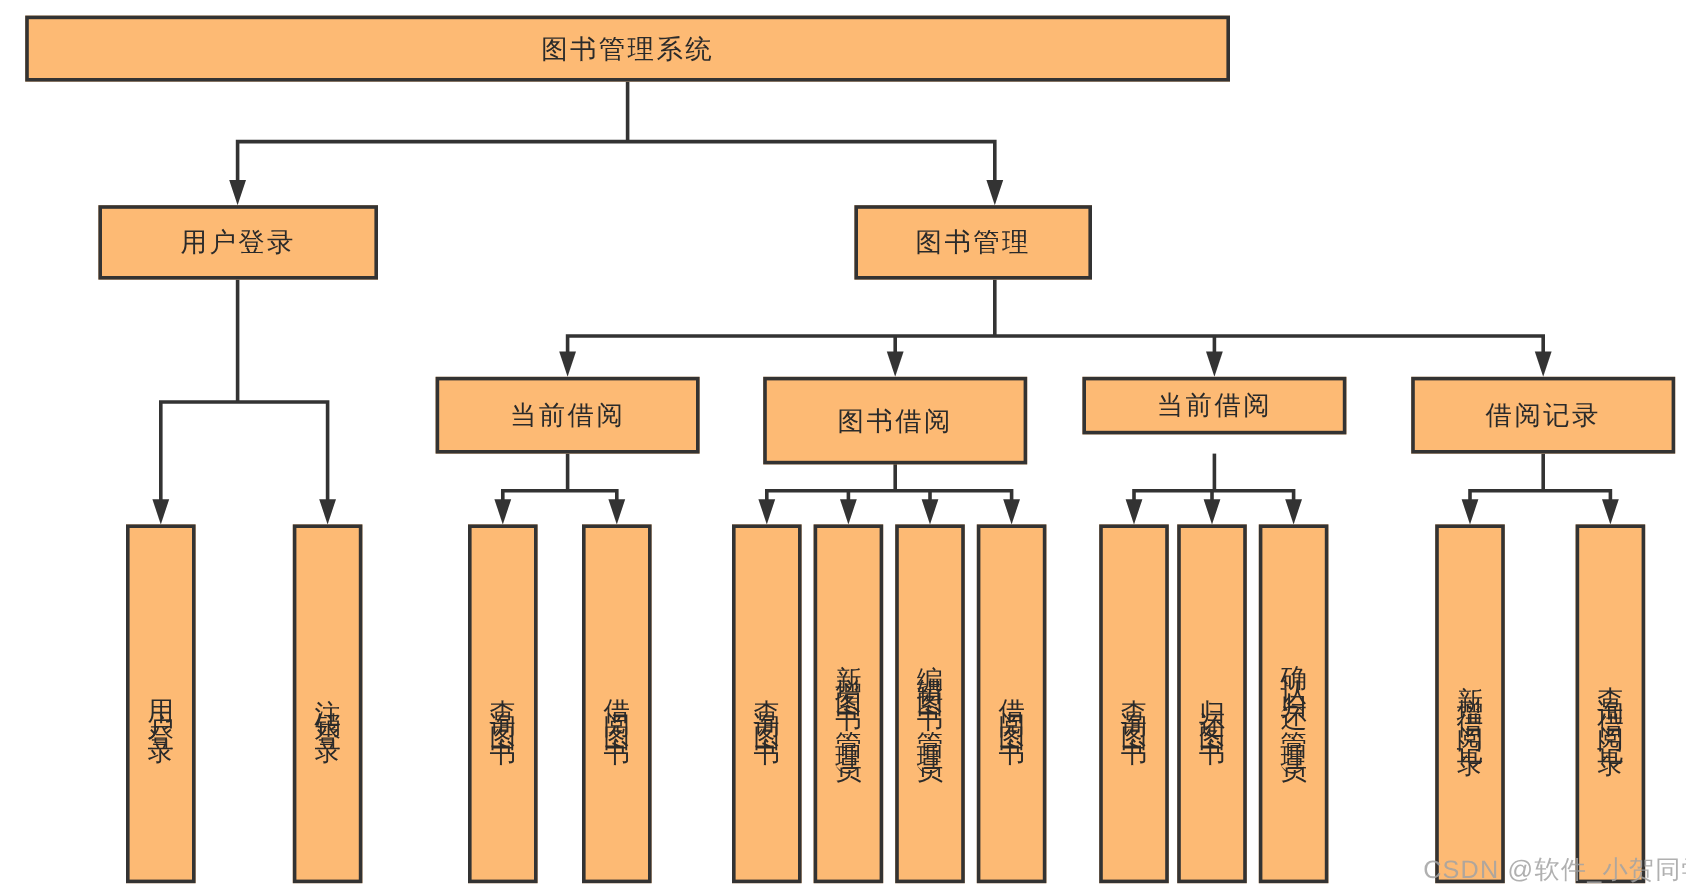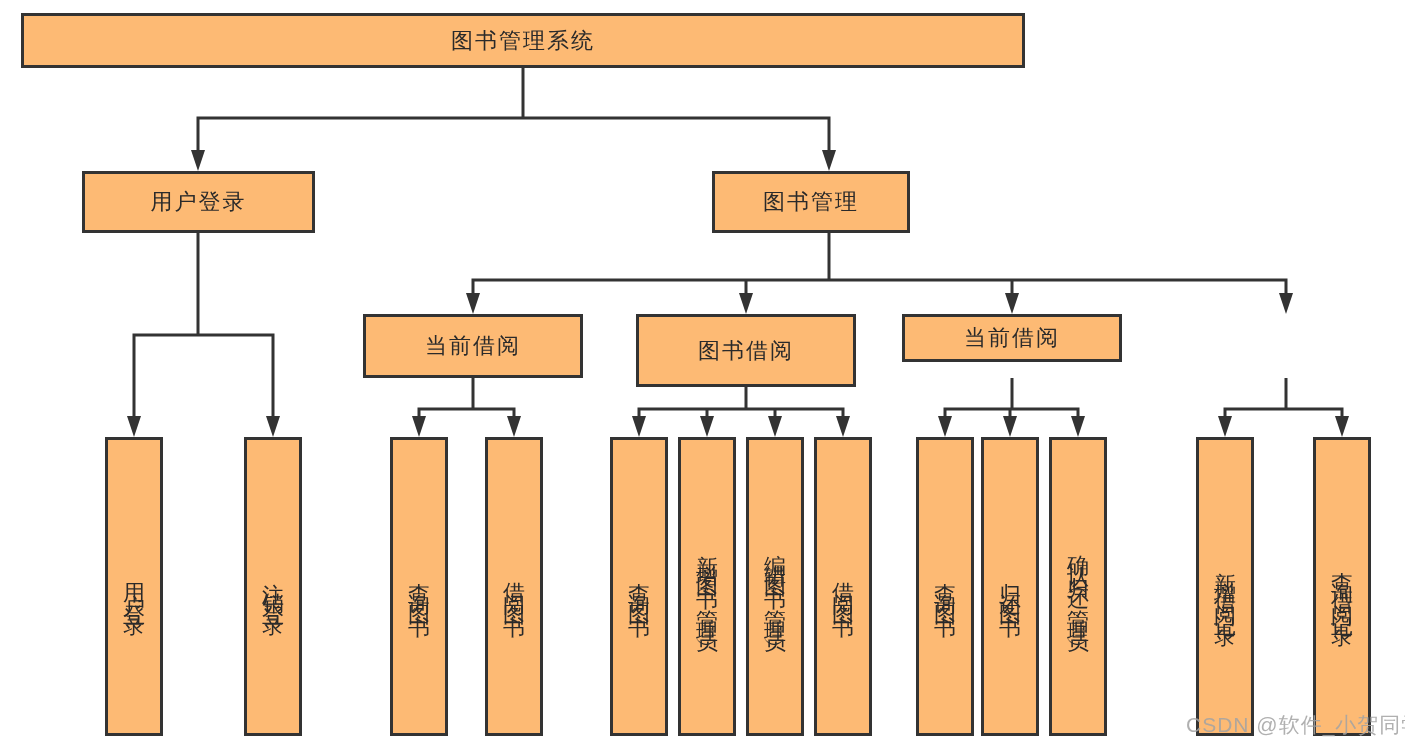--- a/index.html
+++ b/index.html
@@ -145,20 +145,23 @@
 
   <div class="box" style="left:363px;top:314px;width:220px;height:64px">
     <span class="h-label">当前借阅</span>
   </div>
   <div class="box" style="left:636px;top:314px;width:220px;height:73px">
     <span class="h-label">图书借阅</span>
   </div>
   <div class="box" style="left:902px;top:314px;width:220px;height:48px">
     <span class="h-label">当前借阅</span>
   </div>
+  <div class="box" style="left:1176px;top:314px;width:220px;height:64px">
+    <span class="h-label">借阅记录</span>
+  </div>
 
   <div class="box" style="left:105px;top:437px;width:58px;height:299px">
     <span class="v-label">用户登录</span>
   </div>
   <div class="box" style="left:244px;top:437px;width:58px;height:299px">
     <span class="v-label">注销登录</span>
   </div>
 
   <div class="box" style="left:390px;top:437px;width:58px;height:299px">
     <span class="v-label">查询图书</span>

